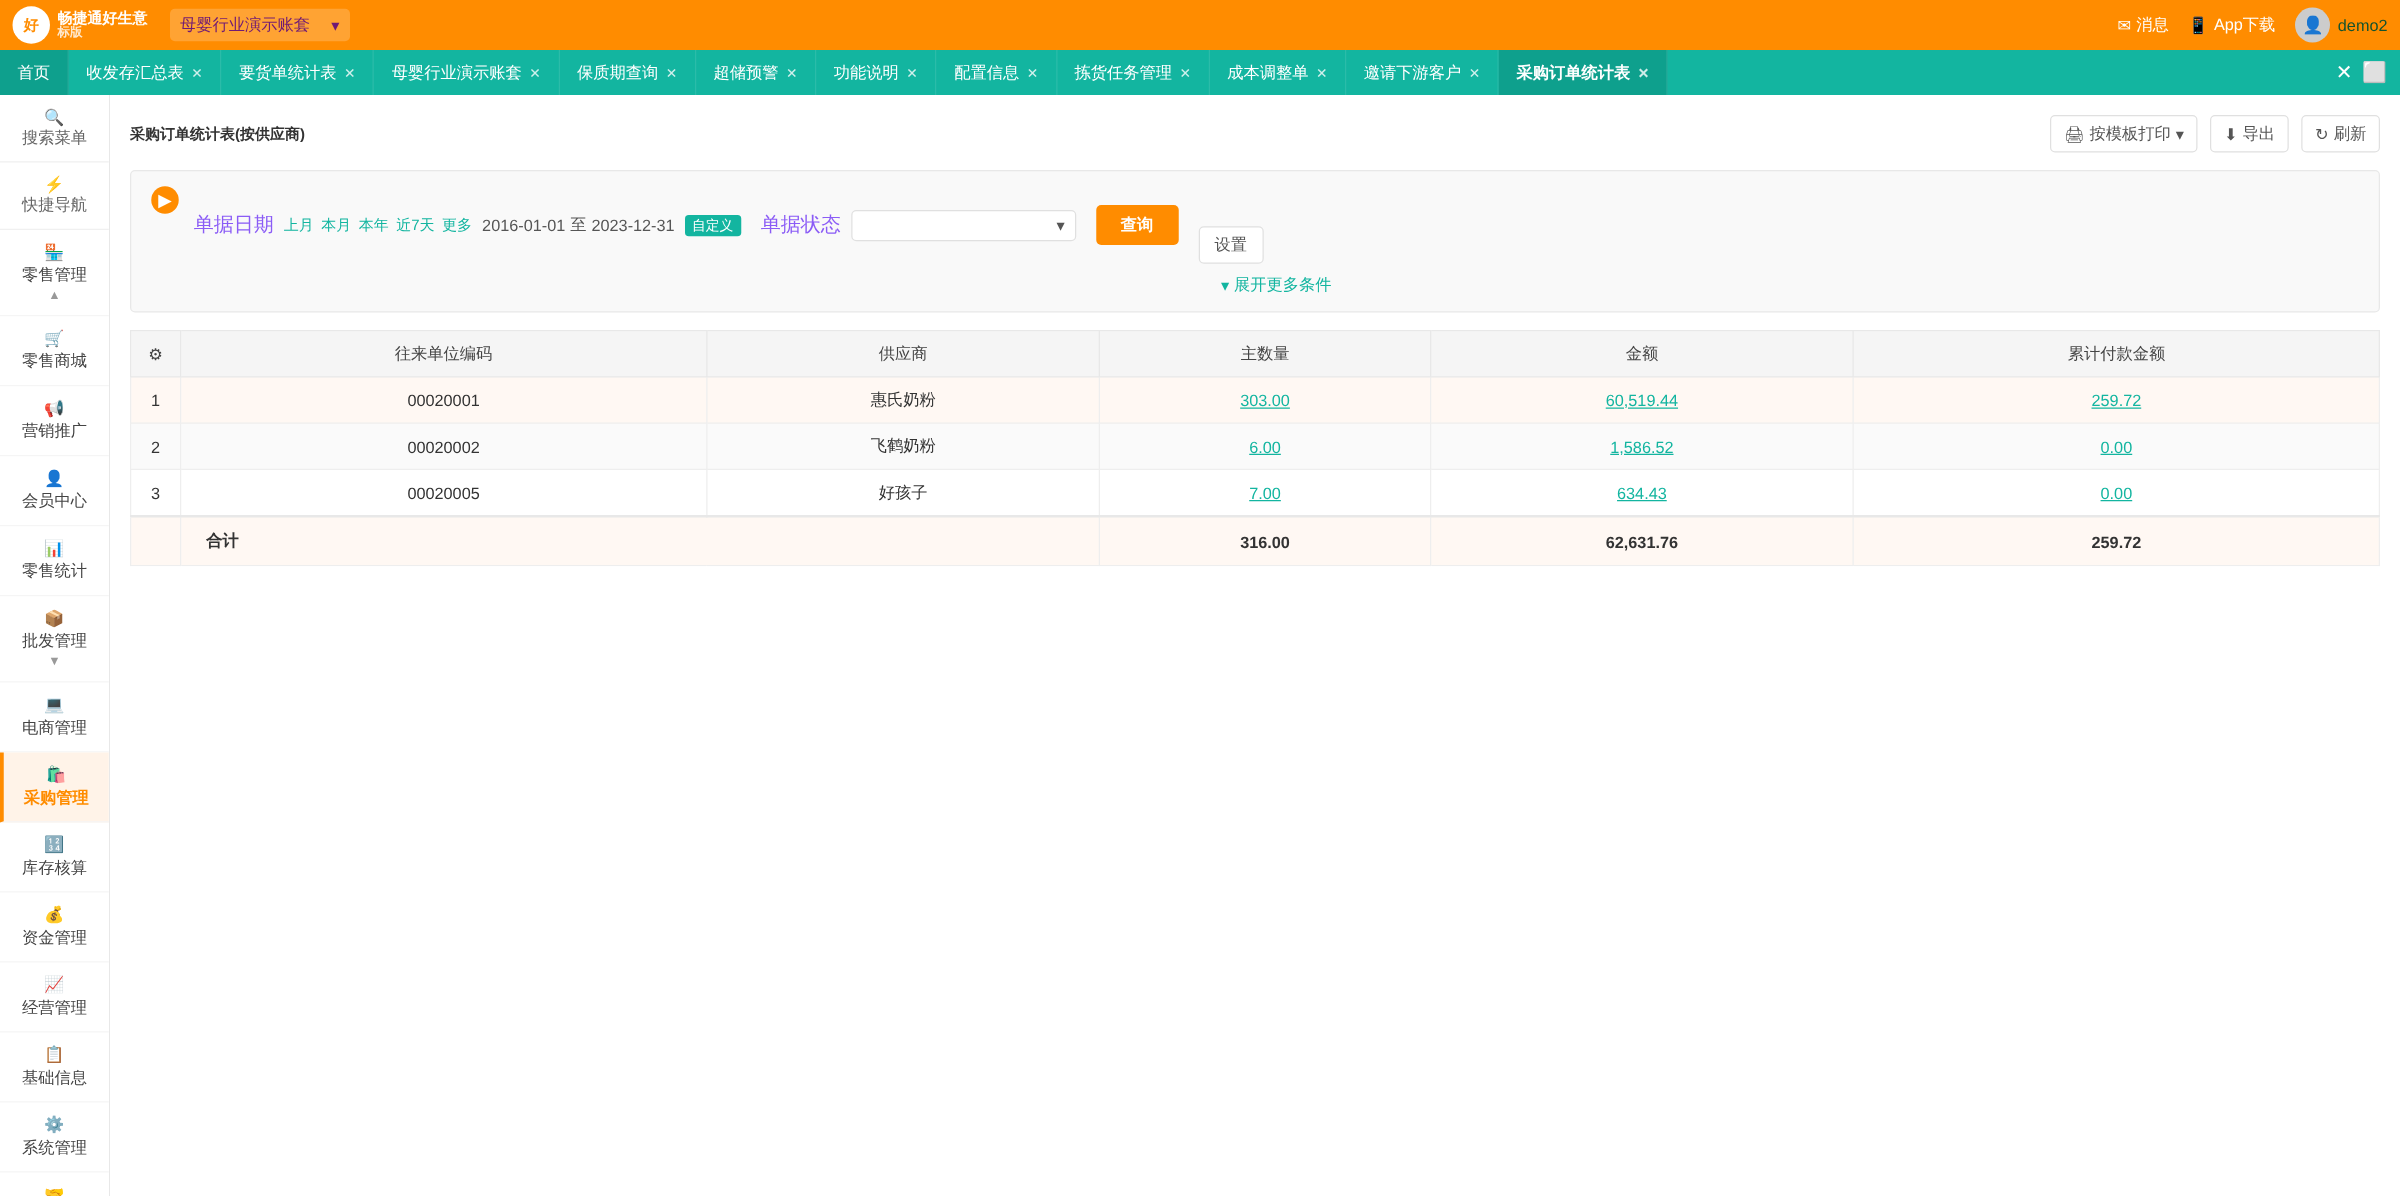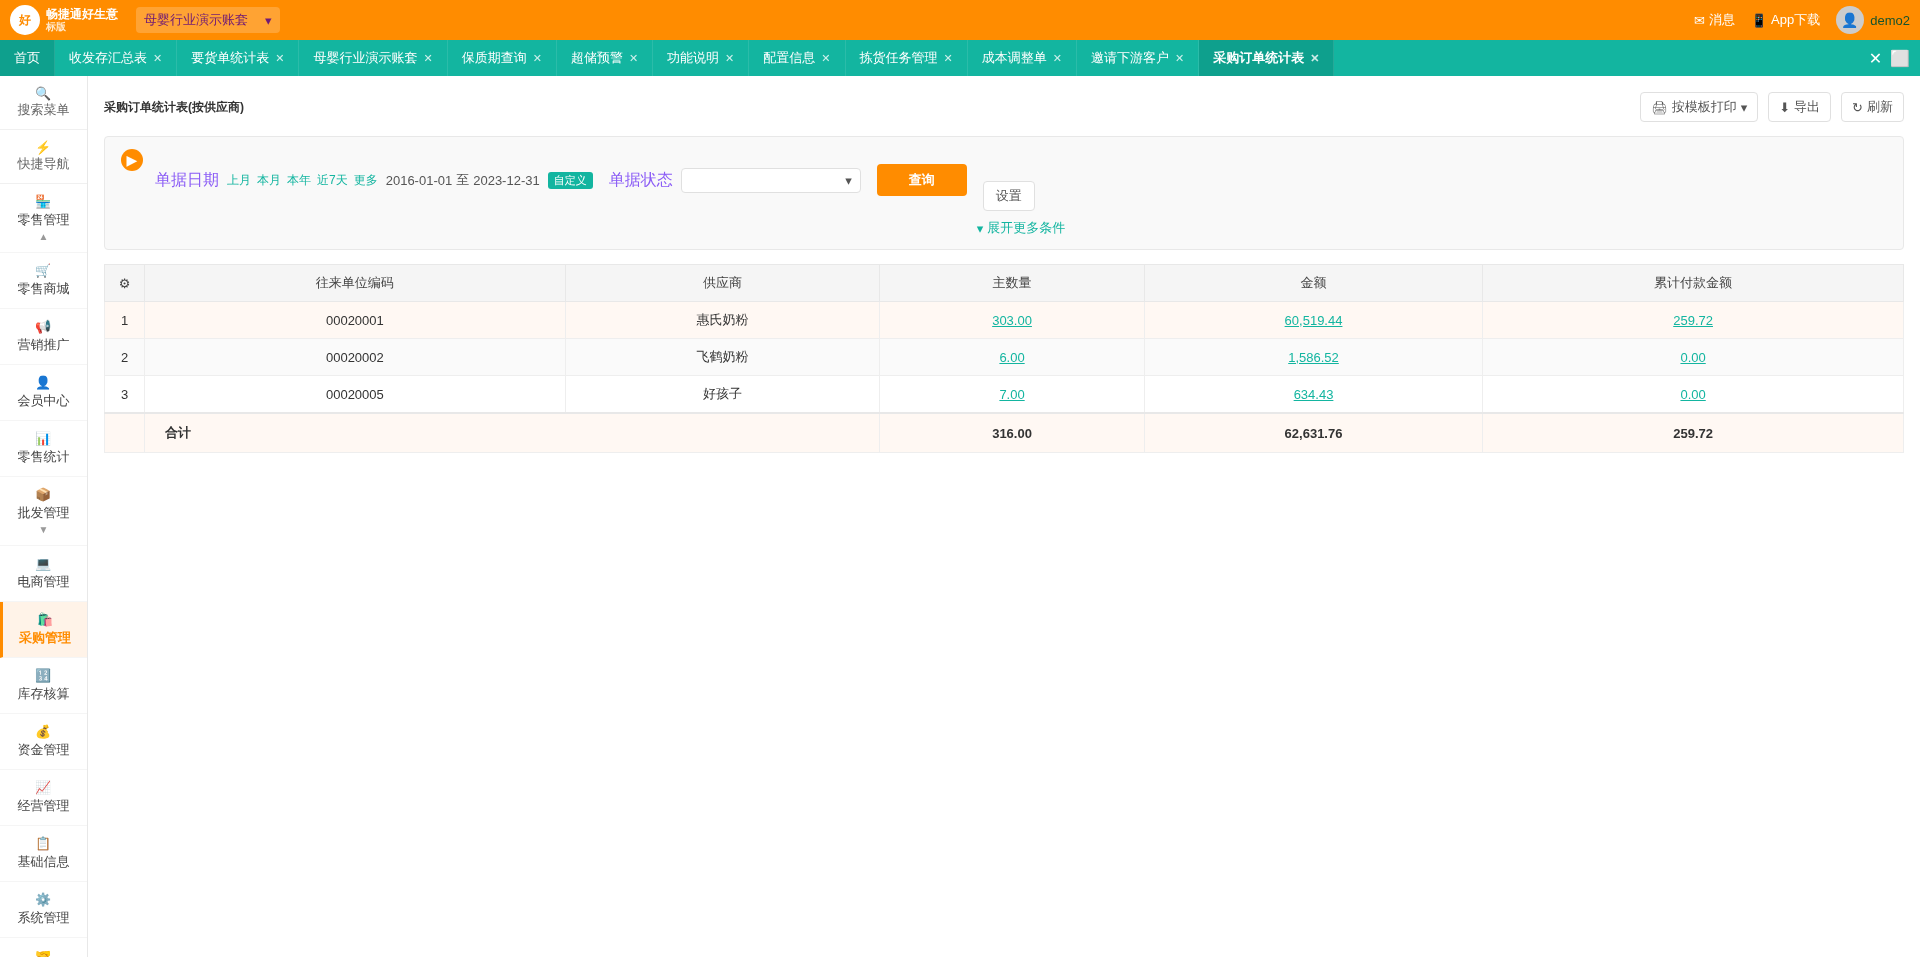--- a/index.html
+++ b/index.html
@@ -58,21 +58,21 @@
     .filter-row { display: flex; align-items: center; gap: 16px; flex-wrap: wrap; }
     .filter-item { display: flex; align-items: center; gap: 8px; }
     .filter-label { color: #8b5cf6; font-size: 16px; white-space: nowrap; }
     .date-shortcuts { display: flex; gap: 6px; }
     .date-shortcut { color: #13b5a0; font-size: 12px; cursor: pointer; }
     .date-range { display: flex; align-items: center; gap: 4px; font-size: 12px; color: #555; }
     .custom-tag { background: #13b5a0; color: white; padding: 1px 6px; border-radius: 3px; font-size: 11px; }
     .status-select { border: 1px solid #e0e0e0; border-radius: 4px; padding: 4px 8px; font-size: 12px; color: #555; background: white; display: flex; align-items: center; gap: 4px; cursor: pointer; min-width: 180px; }
     .goods-input { border: 1px solid #e0e0e0; border-radius: 4px; padding: 4px 8px; font-size: 12px; color: #aaa; background: white; display: flex; align-items: center; gap: 4px; flex: 1; min-width: 200px; }
     .expand-more { display: flex; align-items: center; gap: 4px; color: #13b5a0; font-size: 12px; cursor: pointer; margin: 8px auto 0; text-align: center; justify-content: center; }
-    .search-btn { background: #ff8c00; color: white; border: none; border-radius: 4px; padding: 7px 32px; cursor: pointer; font-size: 13px; font-weight: bold; }
+    .search-btn { background: #ff8c00; color: white; border: none; border-radius: 4px; padding: 7px 20px; cursor: pointer; font-size: 13px; font-weight: bold; }
     .settings-btn { display: flex; align-items: flex-start; gap: 4px; padding: 5px 12px; border: 1px solid #e0e0e0; border-radius: 4px; cursor: pointer; font-size: 12px; color: #555; background: white; margin-top: 32px; }
     .filter-toggle { background: #ff8c00; color: white; border: none; border-radius: 50%; width: 22px; height: 22px; cursor: pointer; display: flex; align-items: center; justify-content: center; font-size: 14px; flex-shrink: 0; }
 
     
     .data-table { width: 100%; border-collapse: collapse; }
     .data-table th { background: #f5f5f5; border: 1px solid #e8e8e8; padding: 9px 12px; text-align: center; font-size: 13px; color: #444; font-weight: normal; }
     .data-table th:first-child { width: 40px; }
     .data-table td { border: 1px solid #eee; padding: 9px 12px; font-size: 13px; color: #333; text-align: center; }
     .data-table tr:nth-child(1) td { background: #fff8f3; }
     .data-table tr:nth-child(odd):not(:first-child) td { background: white; }

